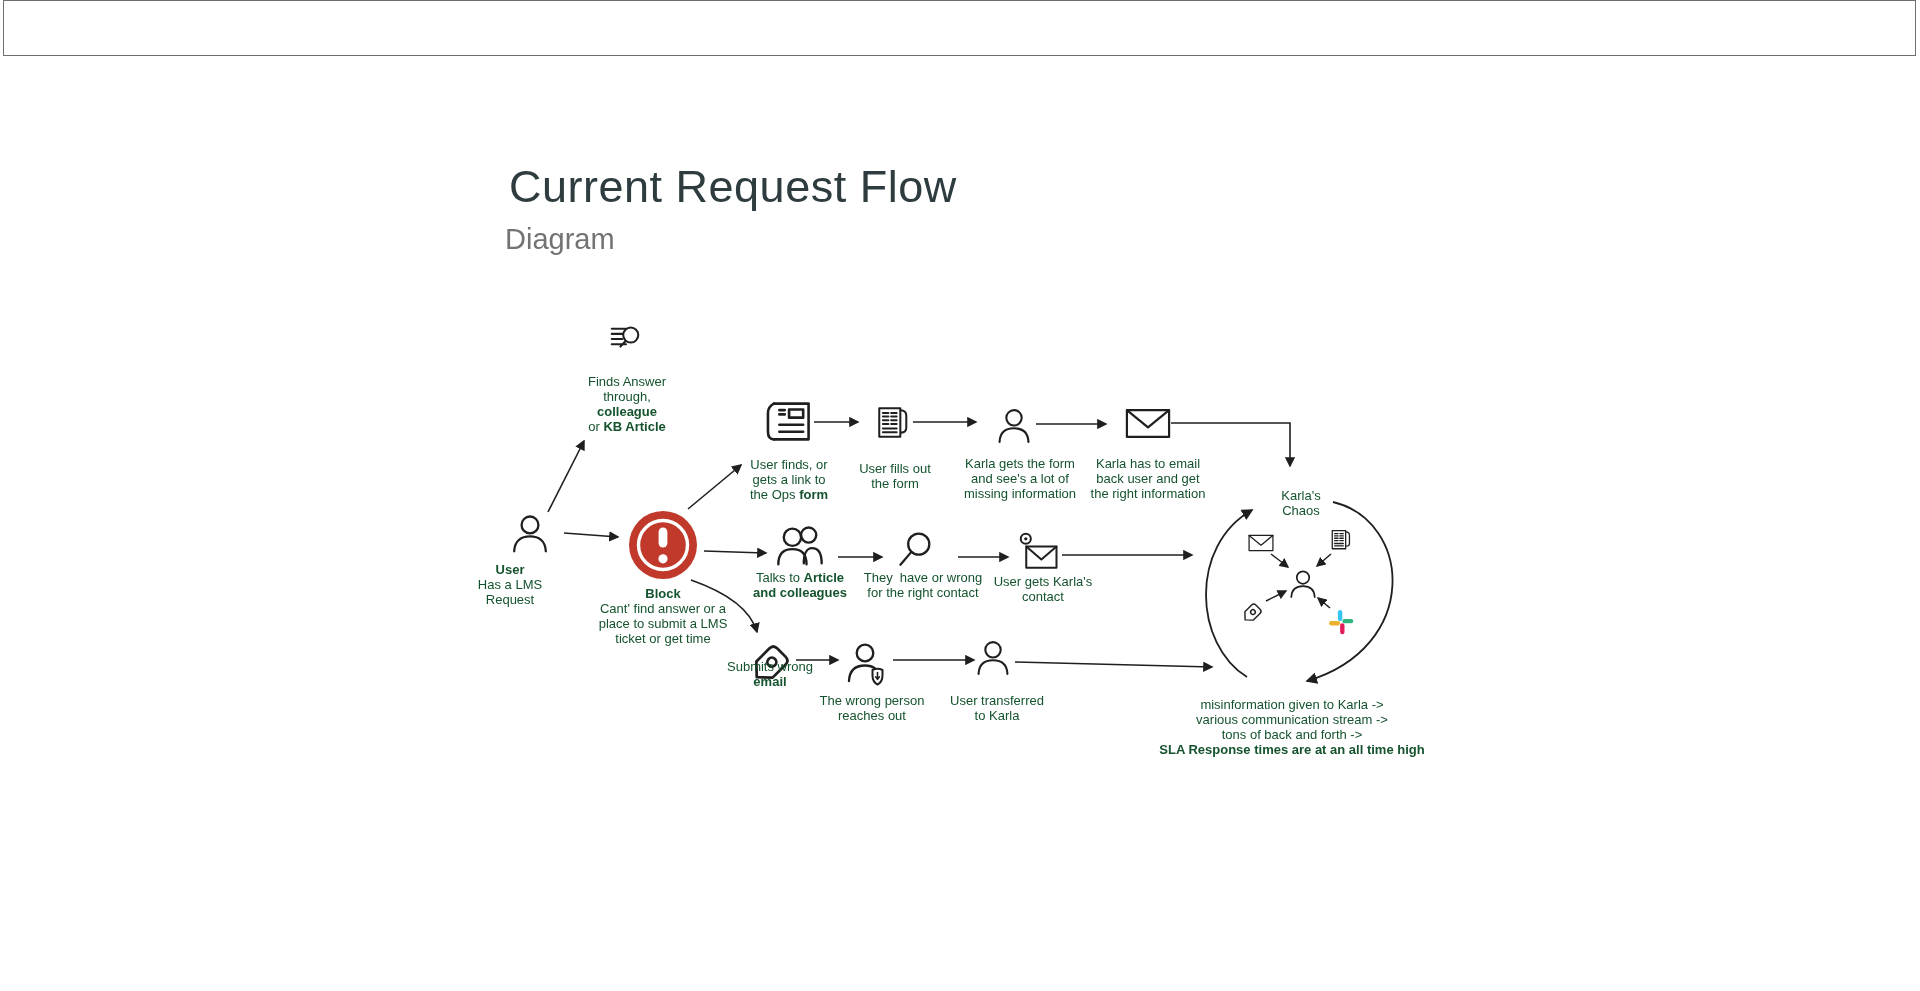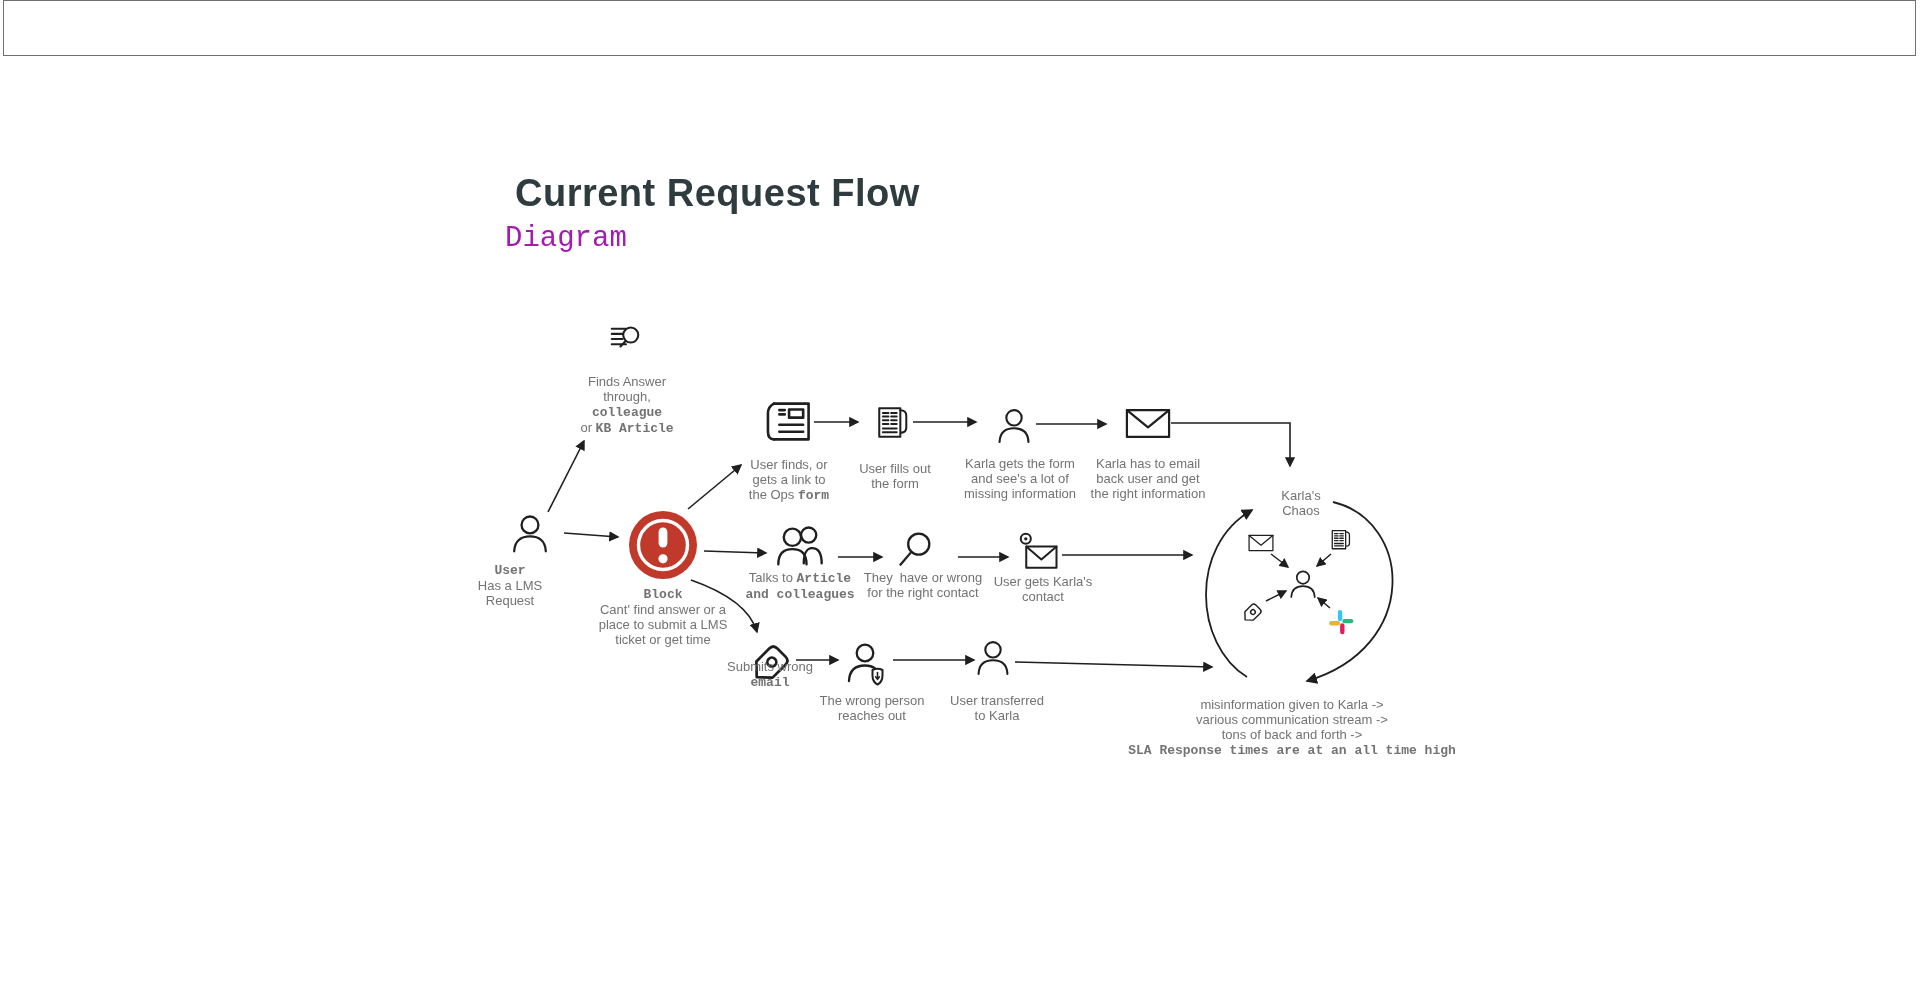--- a/index.html
+++ b/index.html
@@ -6,42 +6,42 @@
   body{
     width:1920px;height:991px;overflow:hidden;background:#ffffff;
     font-family:"Liberation Sans","DejaVu Sans",sans-serif;color:#1a1a1a;
     position:relative;
   }
   .frame-top{
     position:absolute;top:0;left:3px;right:4px;height:56px;
     border:1px solid #6f6f6f;box-sizing:border-box;background:#ffffff;
   }
   .page-title{
-    position:absolute;left:505px;top:158px;margin:10px;
-    font-size:38px;line-height:50px;font-weight:bold;letter-spacing:.5px;
+    position:absolute;left:505px;top:158px;margin:4px;
+    font-size:45px;line-height:50px;font-weight:normal;letter-spacing:.5px;
   }
   .page-subtitle{
     position:absolute;left:505px;top:222px;
     font-size:29px;line-height:34px;font-weight:400;
   }
   .diagram-svg{position:absolute;left:0;top:0;}
   .lbl{
     position:absolute;transform:translateX(-50%);
-    text-align:center;font-size:13px;line-height:15px;color:#737373;
+    text-align:center;font-size:13px;line-height:15px;color:#14532d;
     white-space:pre;
   }
-  .lbl .b{font-weight:bold;font-family:Liberation Mono, monospace;}
+  .lbl .b{font-weight:bold;}
 </style>
 </head>
 <body>
 
 <div class="frame-top"></div>
 
 <h1 class="page-title" style="color: rgb(46, 60, 63);">Current Request Flow</h1>
-<div class="page-subtitle" style="color: #a21caf; font-family: Liberation Mono, monospace;">Diagram</div>
+<div class="page-subtitle" style="color: #737373;">Diagram</div>
 
 <svg class="diagram-svg" width="1920" height="991" viewBox="0 0 1920 991">
   <defs>
     <marker id="arr" viewBox="0 0 10 10" refX="8.5" refY="5" markerWidth="6.5" markerHeight="6.5" orient="auto-start-reverse">
       <path d="M0,0 L10,5 L0,10 Z" fill="#1f1f1f"></path>
     </marker>
 
     <symbol id="s-person" viewBox="0 0 48 48">
       <g stroke="#1f1f1f" fill="none" stroke-width="2.4" stroke-linecap="round" stroke-linejoin="round">
         <circle cx="24" cy="13.5" r="8.8"></circle>

